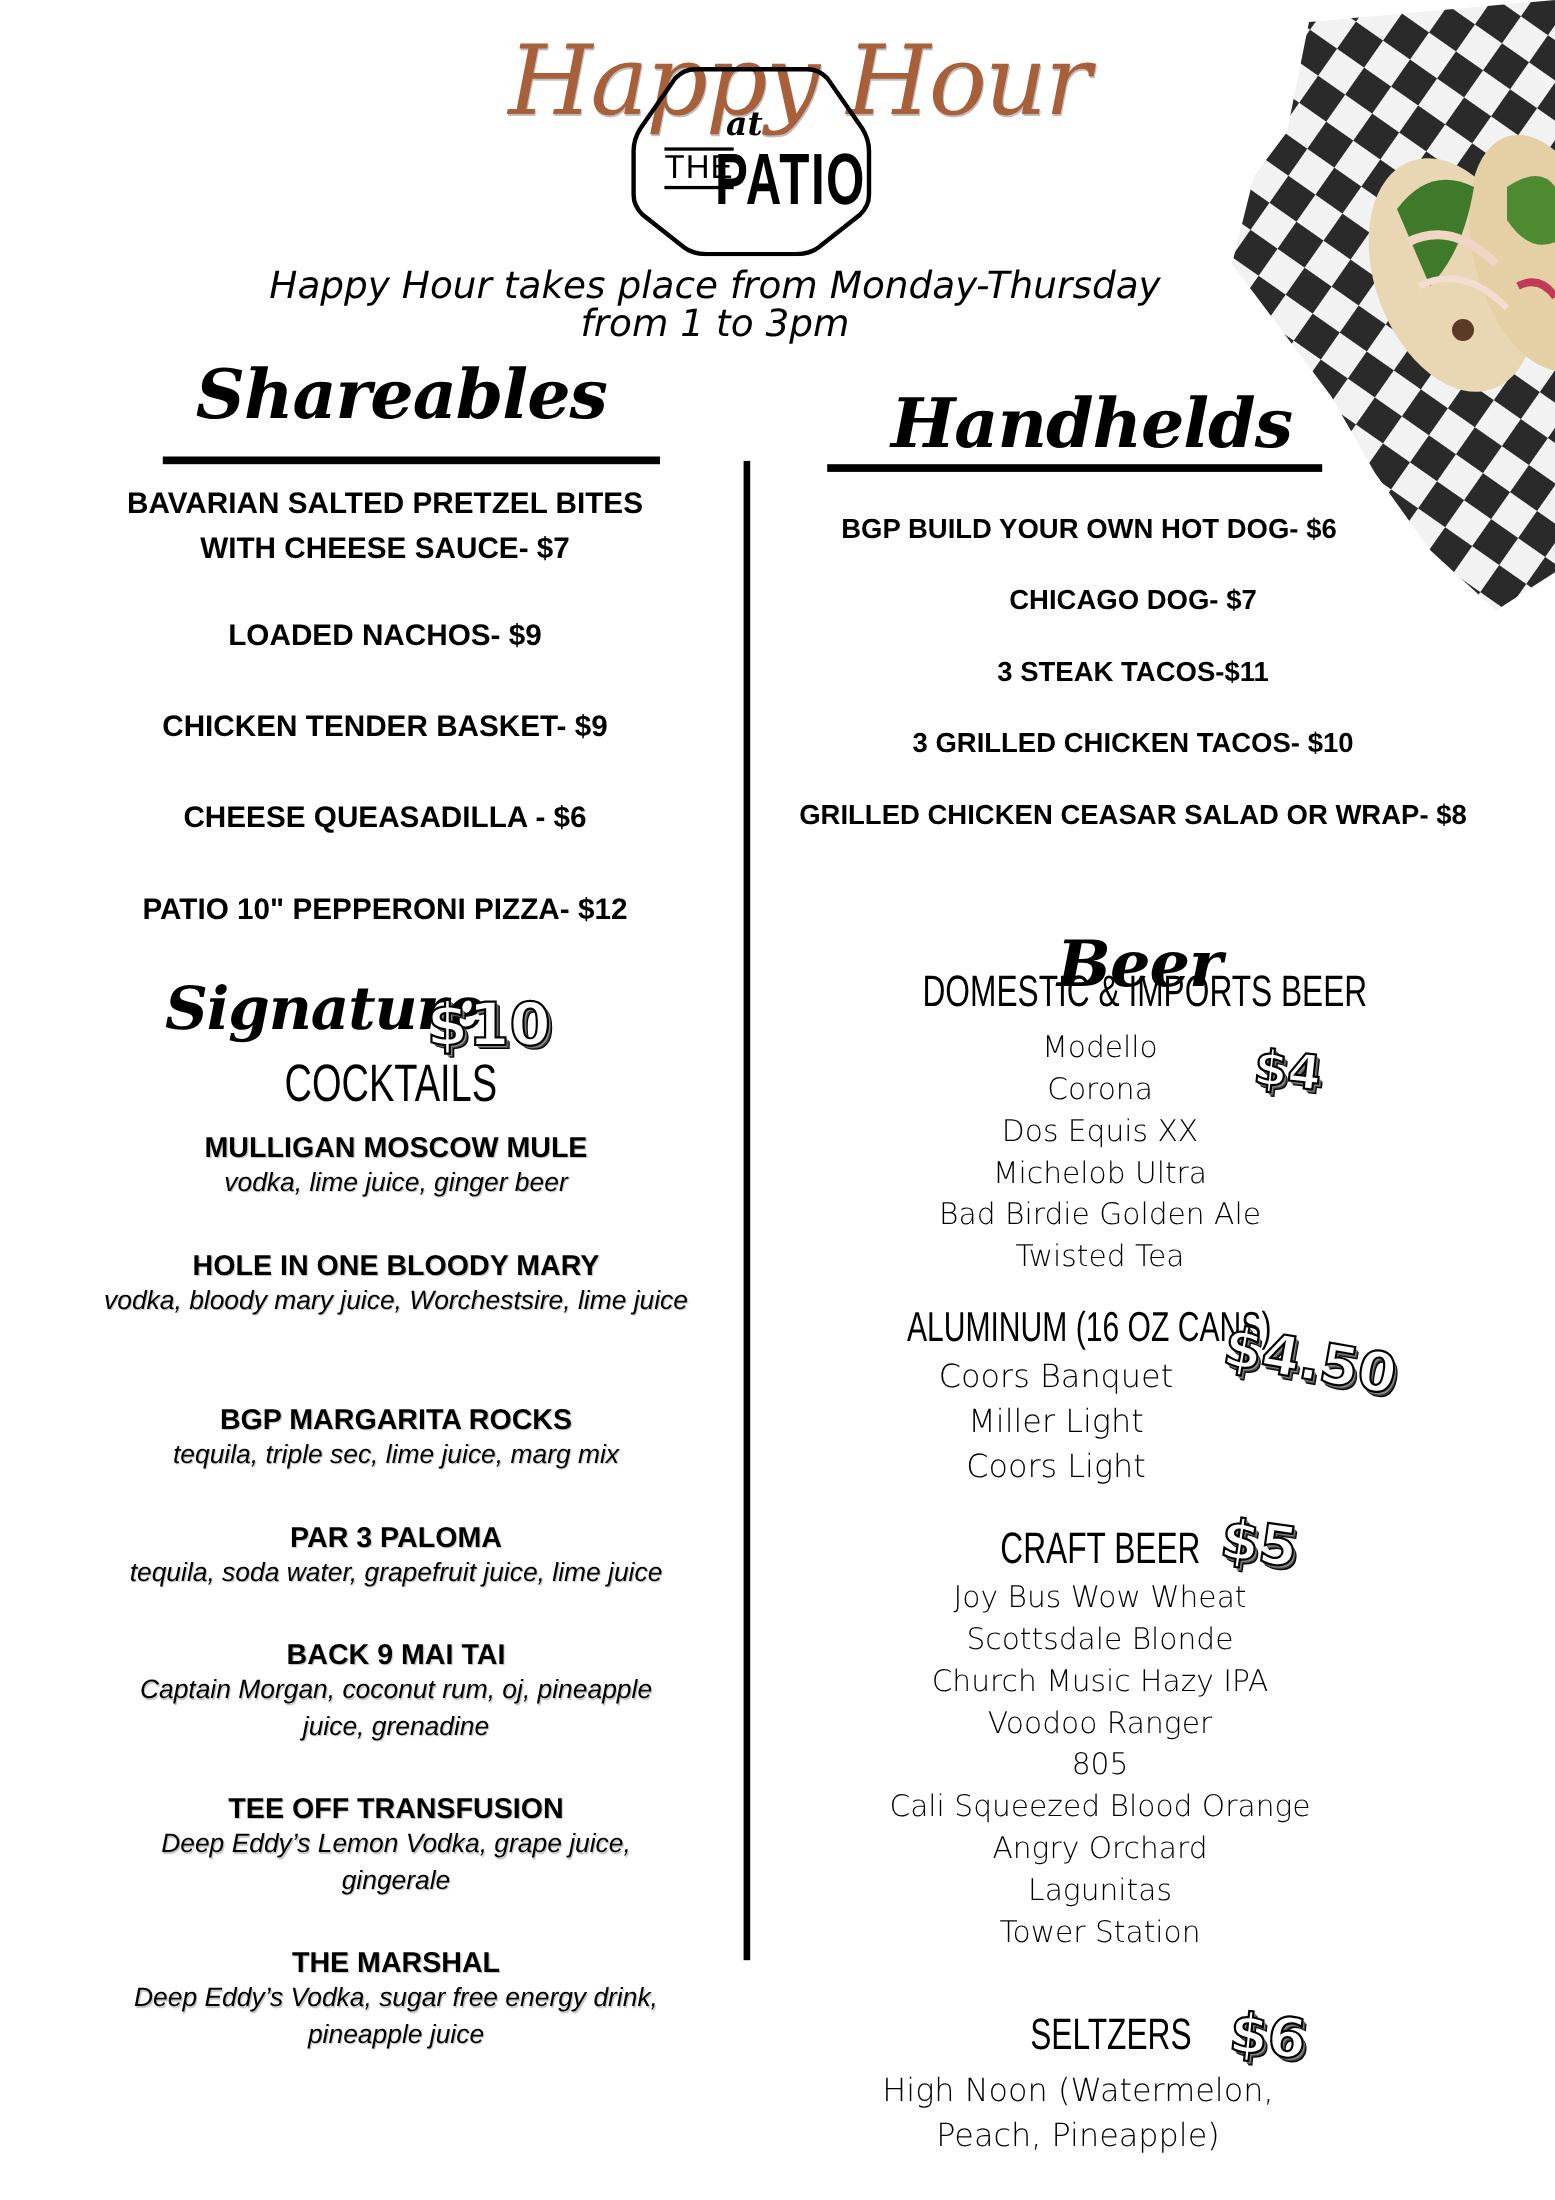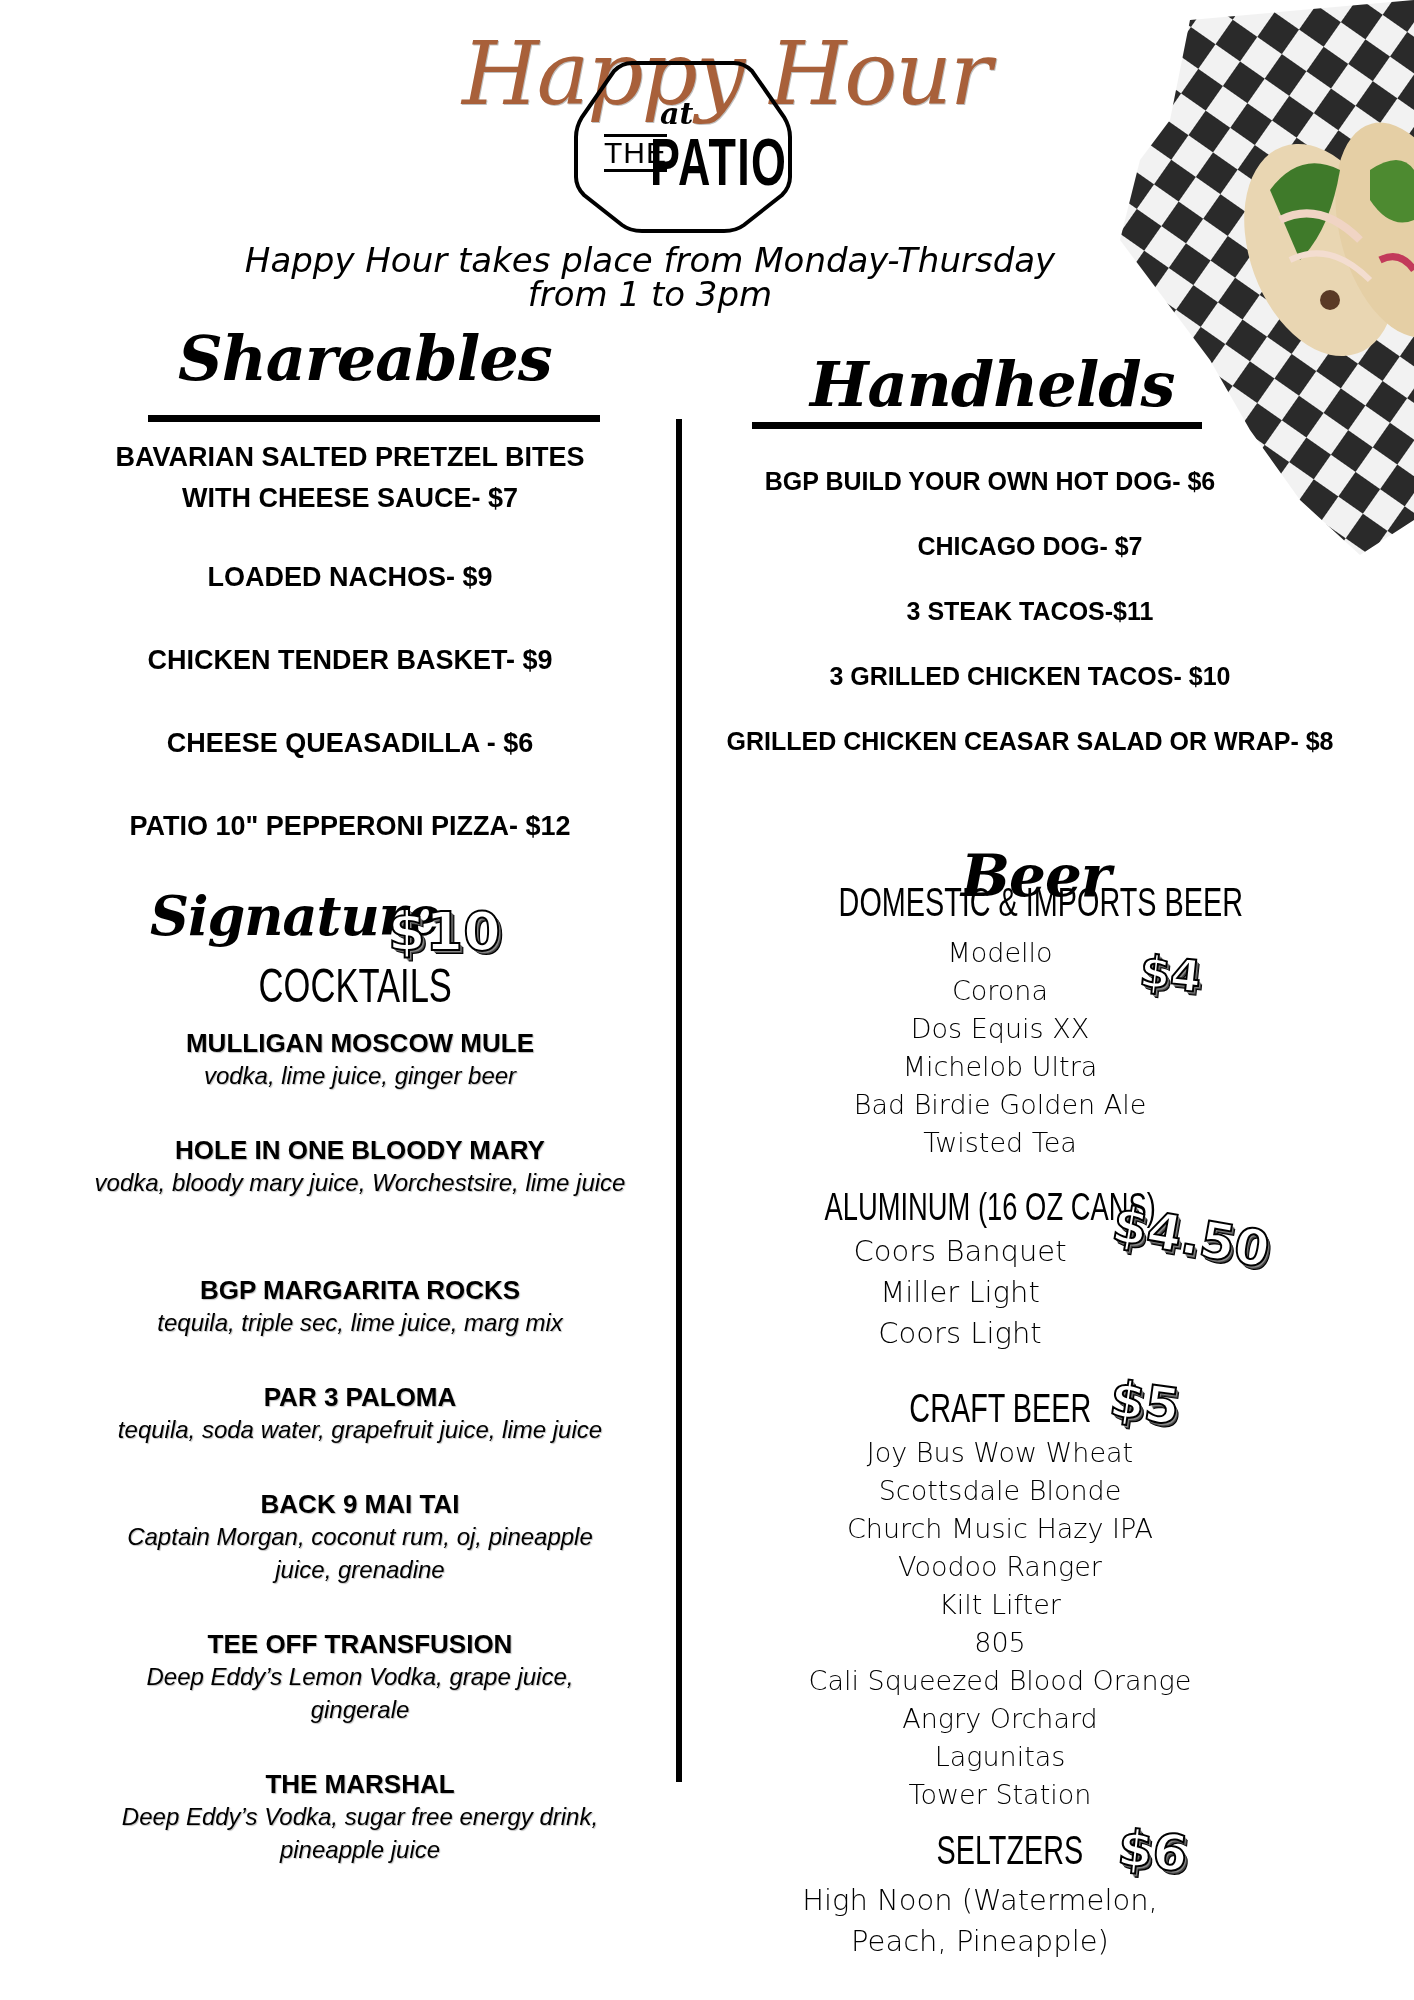--- a/index.html
+++ b/index.html
@@ -163,21 +163,20 @@
 
 <div class="abs center condensed" style="left:850px; top:1386px; width:300px;">
   <span style="display:inline-block; transform:scaleX(0.72);">CRAFT BEER</span>
 </div>
 <div class="abs price-3d" style="left:1110px; top:1374px; font-size:50px; transform:rotate(8deg);">$5</div>
 <div class="abs center" style="left:800px; top:1434px; width:400px;">
   <div class="beer-item">Joy Bus Wow Wheat</div>
   <div class="beer-item">Scottsdale Blonde</div>
   <div class="beer-item">Church Music Hazy IPA</div>
   <div class="beer-item">Voodoo Ranger</div>
-  <div class="beer-item">Kilt Lifter</div>
   <div class="beer-item">805</div>
   <div class="beer-item">Cali Squeezed Blood Orange</div>
   <div class="beer-item">Angry Orchard</div>
   <div class="beer-item">Lagunitas</div>
   <div class="beer-item">Tower Station</div>
 </div>
 
 <div class="abs center condensed" style="left:860px; top:1828px; width:300px;">
   <span style="display:inline-block; transform:scaleX(0.72);">SELTZERS</span>
 </div>

